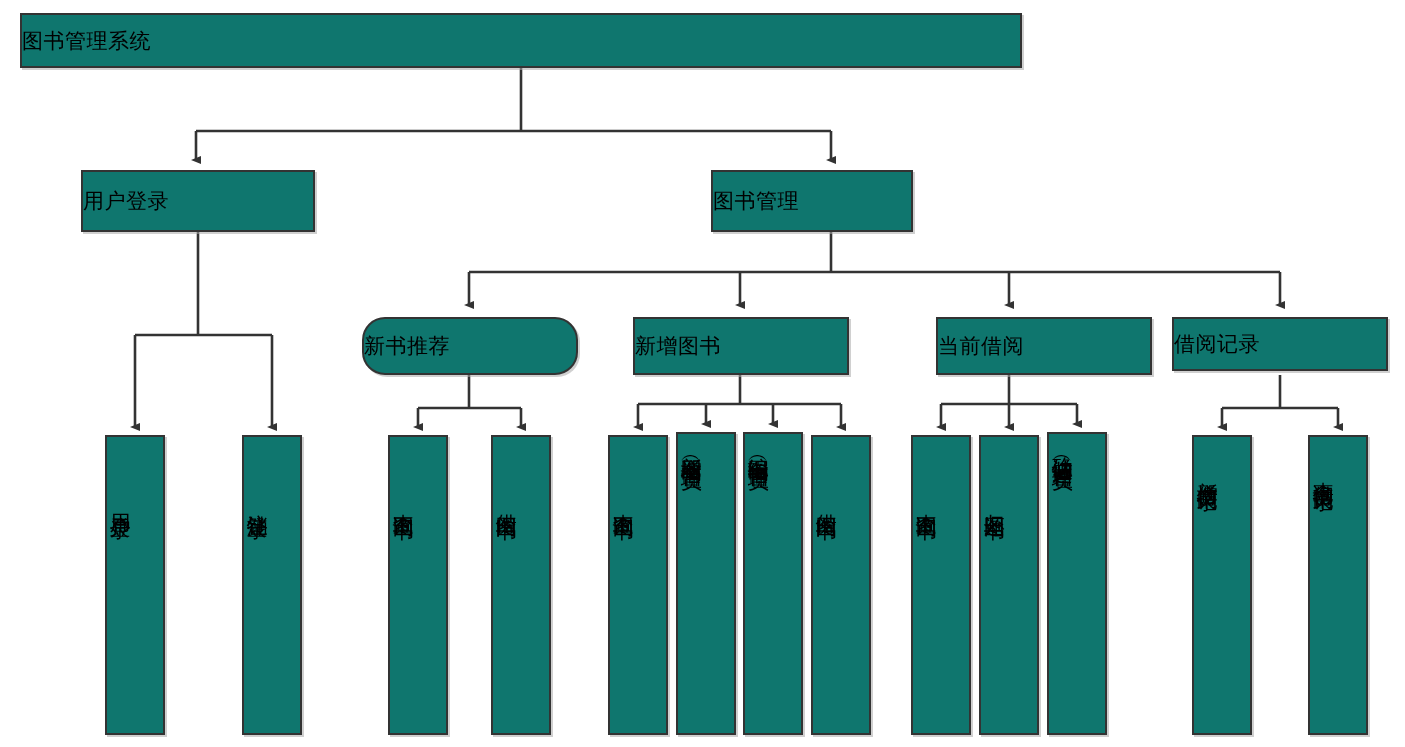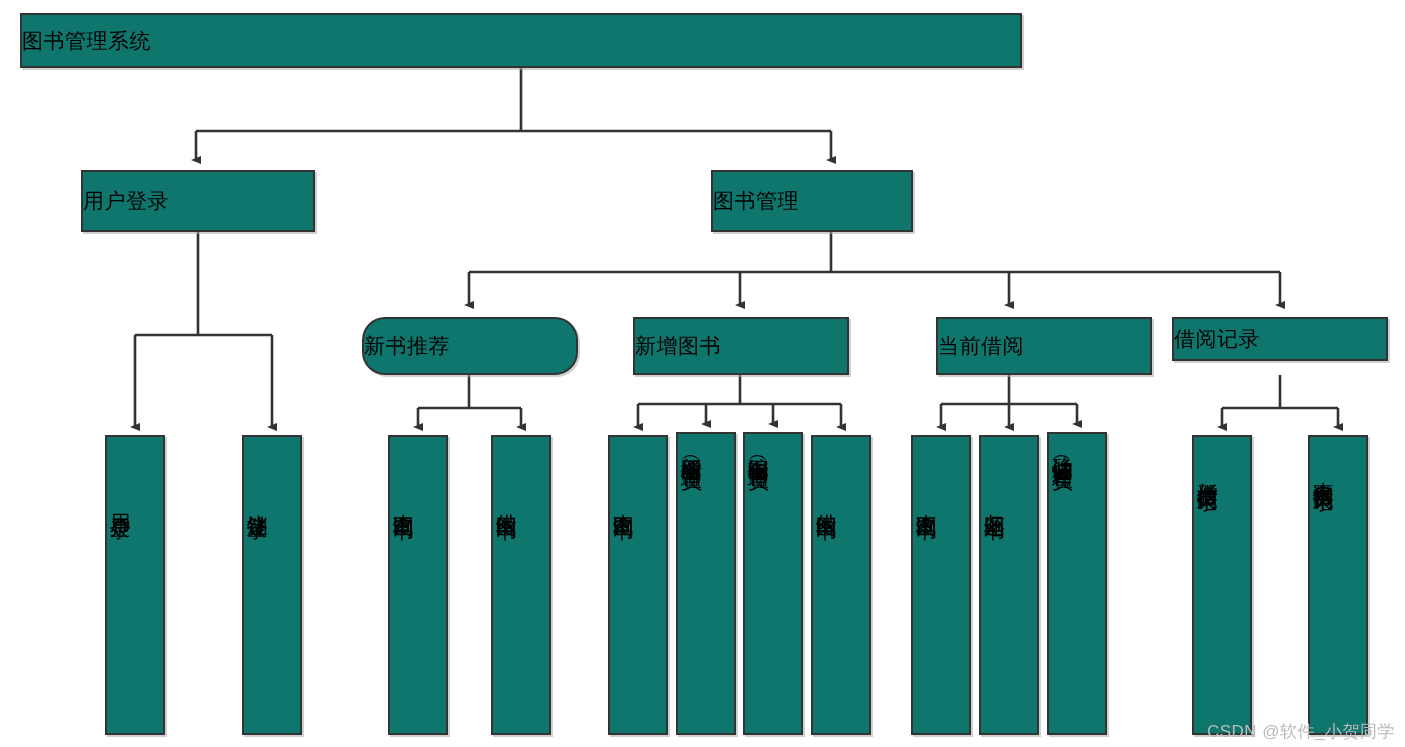--- a/index.html
+++ b/index.html
@@ -148,21 +148,21 @@
   </div>
 
   <div class="node horiz" style="left:633px; top:317px; width:216px; height:58px;">
     <span class="label">新增图书</span>
   </div>
 
   <div class="node horiz" style="left:902px; top:317px; width:216px; height:58px;margin-left:34px;">
     <span class="label">当前借阅</span>
   </div>
 
-  <div class="node horiz" style="left:1172px; top:317px; width:216px; height:44px;">
+  <div class="node horiz" style="left:1172px; top:317px; width:216px; height:54px;">
     <span class="label">借阅记录</span>
   </div>
 
   <div class="node vert mid" style="left:105px; top:435px; width:60px; height:300px;">
     <span class="label">用户登录</span>
   </div>
 
   <div class="node vert mid" style="left:242px; top:435px; width:60px; height:300px;">
     <span class="label">注销登录</span>
   </div>
@@ -204,15 +204,14 @@
   </div>
 
   <div class="node vert" style="left:1192px; top:435px; width:60px; height:300px;">
     <span class="label" style="margin-top:22px;">新增借阅记录</span>
   </div>
 
   <div class="node vert" style="left:1308px; top:435px; width:60px; height:300px;">
     <span class="label" style="margin-top:22px;">查询借阅记录</span>
   </div>
 
-  <div class="watermark">CSDN @软件_小贺同学</div>
 
 </div>
 
 </body></html>

